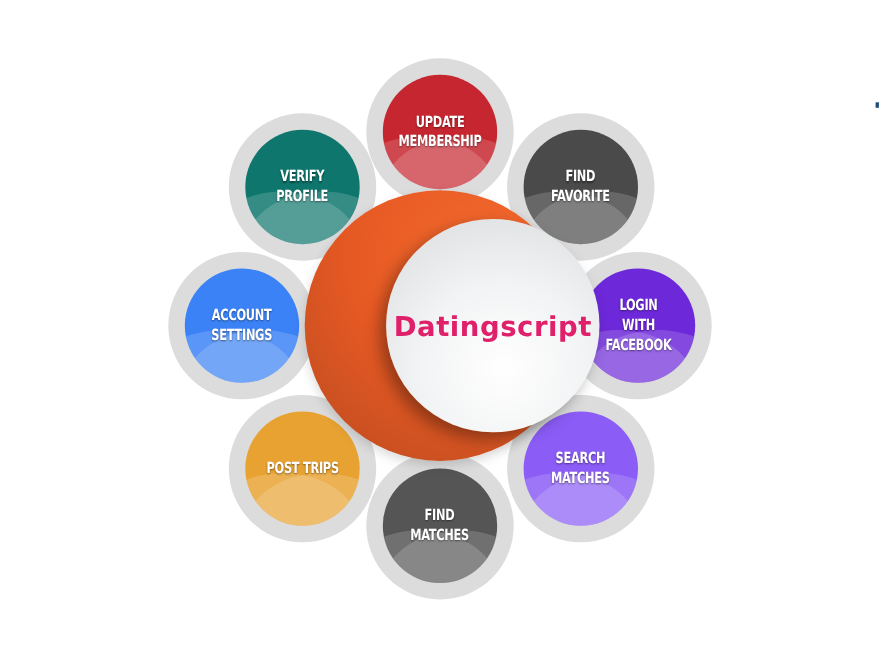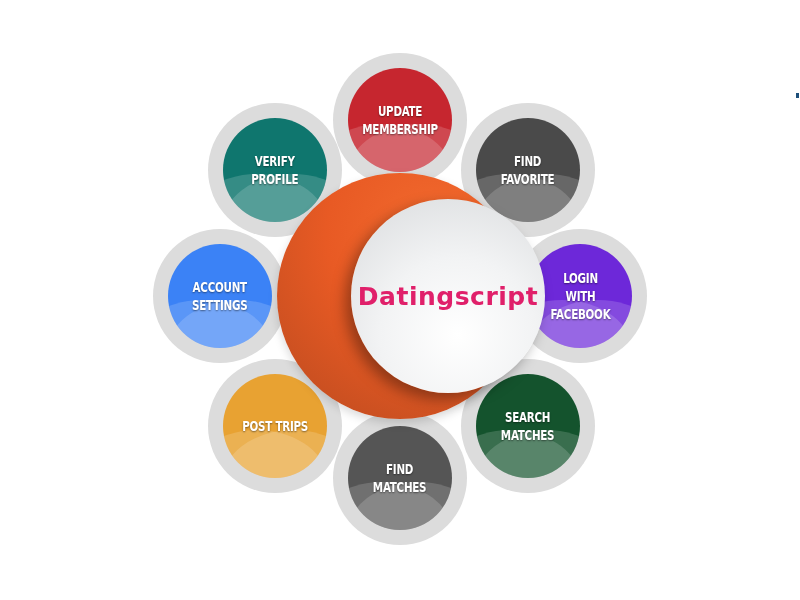--- a/index.html
+++ b/index.html
@@ -47,21 +47,21 @@
 
   <div class="sat-ring" style="left:513px;top:229px;">
     <div class="sat" style="background:#6d28d9;">
       <span class="sat-label">LOGIN
 WITH
 FACEBOOK</span>
     </div>
   </div>
 
   <div class="sat-ring" style="left:461px;top:359px;">
-    <div class="sat" style="background:#14532d;">
+    <div class="sat" style="background:#8b5cf6;">
       <span class="sat-label">SEARCH
 MATCHES</span>
     </div>
   </div>
 
   <div class="sat-ring" style="left:333px;top:411px;">
     <div class="sat" style="background:#555555;">
       <span class="sat-label">FIND
 MATCHES</span>
     </div>

